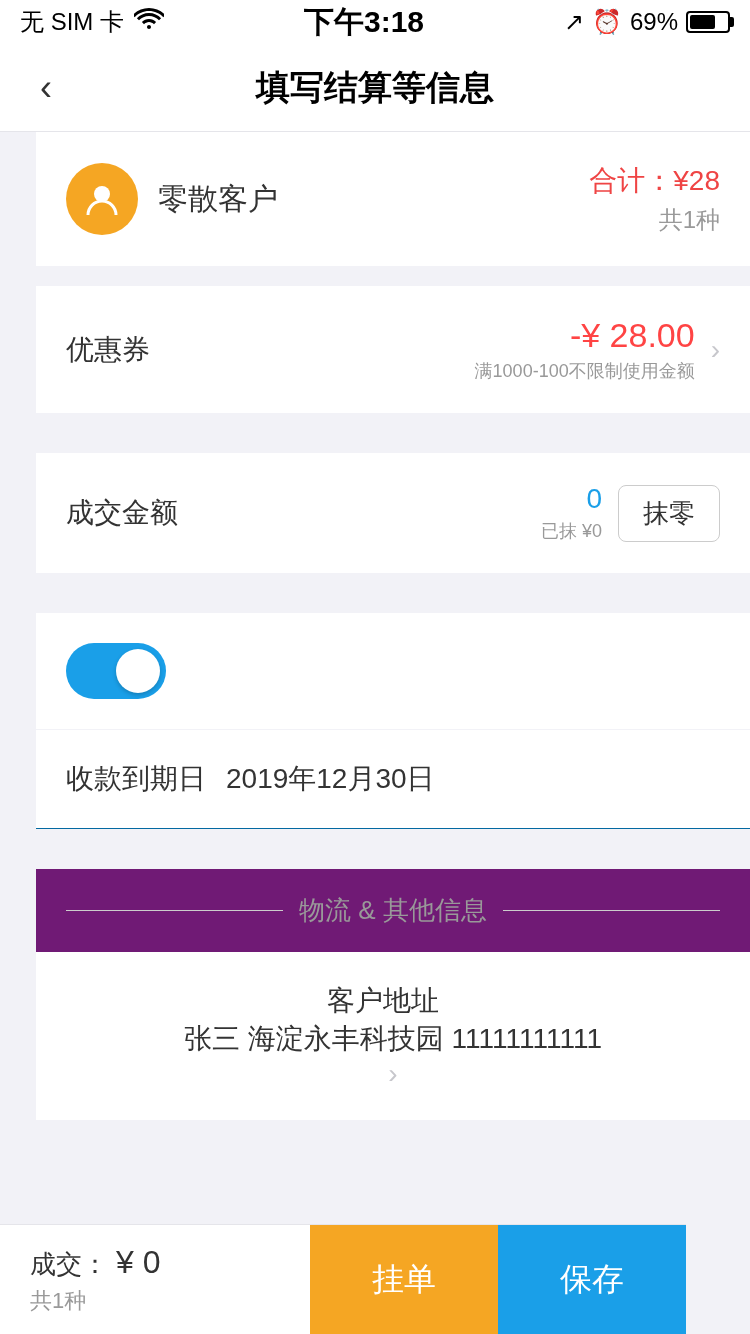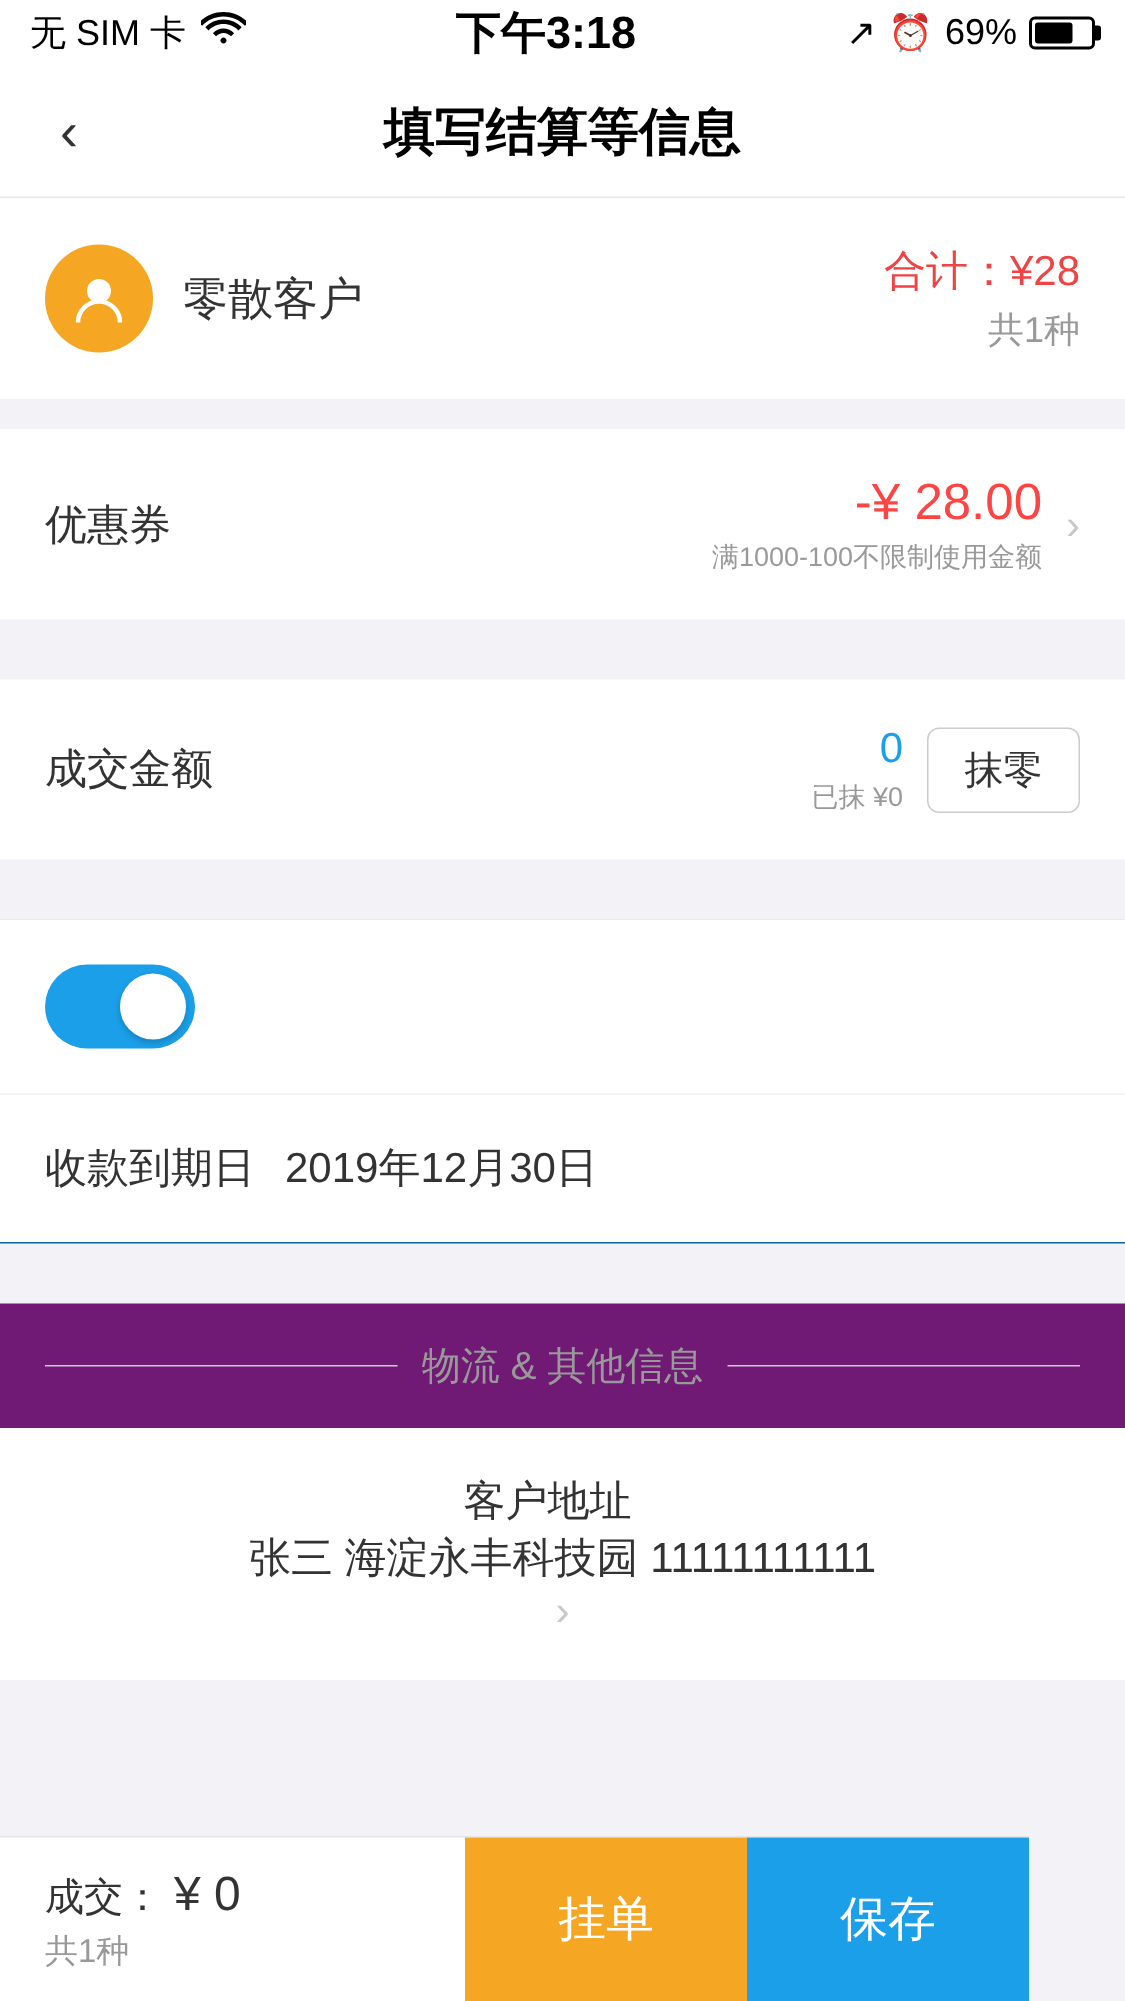--- a/index.html
+++ b/index.html
@@ -61,25 +61,26 @@
       transform: translateX(-50%);
       font-size: 34px;
       font-weight: 600;
       color: #000;
     }
 
     
     .content {
       background: #f2f2f7;
       padding-bottom: 120px;
+      padding-left: 36px;
     }
 
     
     .card {
-      background: #fca5a5;
+      background: #8b5cf6;
       margin-bottom: 20px;
     }
 
     
     .customer-row {
       background: #fff;
       display: flex;
       align-items: center;
       justify-content: space-between;
       padding: 30px 30px;

